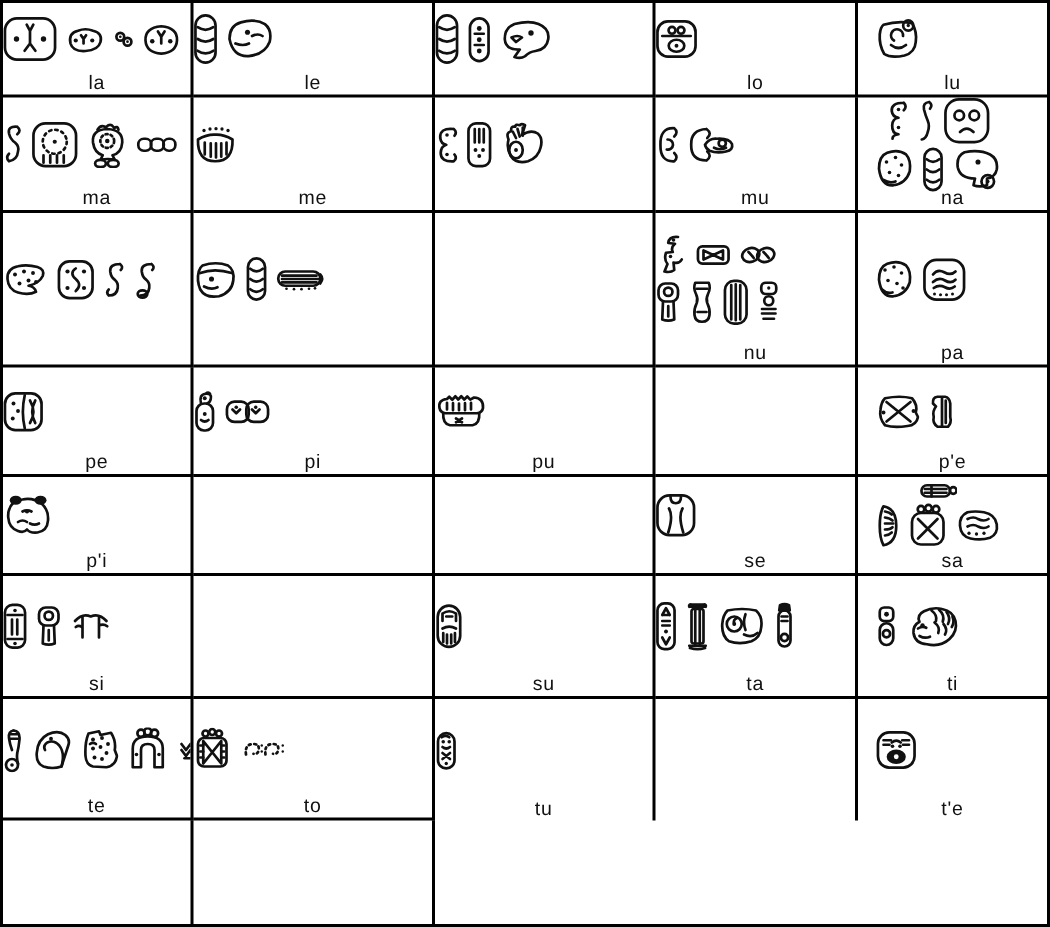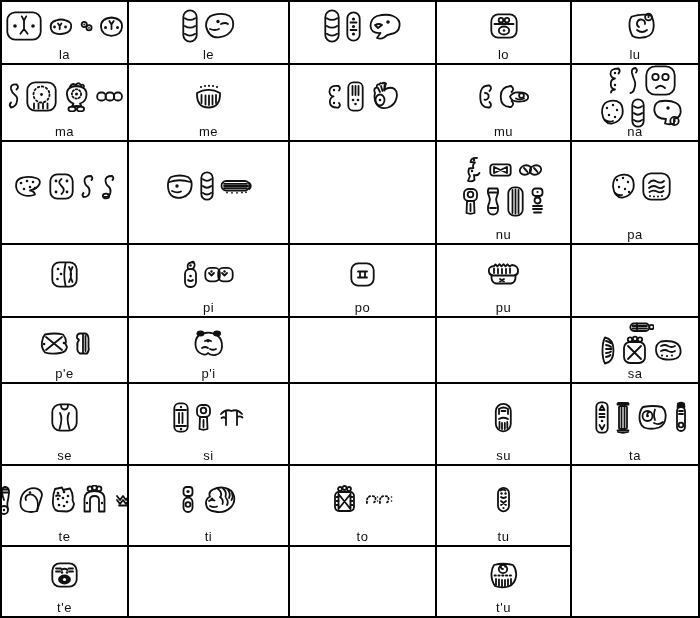--- a/index.html
+++ b/index.html
@@ -8,21 +8,21 @@
     width:700px;height:618px;box-sizing:border-box;background:#fff;
     border:2px solid var(--line);
     display:grid;
     grid-template-columns:127px 161px 147px 135px 126px;
     grid-template-rows:63px 77px 103px 73px 66px 82px 81px 69px;
   }
   .cell{
     position:relative;box-sizing:border-box;overflow:hidden;
     border-right:2px solid var(--line);
     border-bottom:2px solid var(--line);
-    display:flex;align-items:center;justify-content:center;
+    display:flex;align-items:center;
   }
   .cell:nth-child(5n){border-right:none;padding-left:12px;}
   .cell:nth-last-child(-n+5){border-bottom:none;text-decoration:underline;}
   .glyphs{display:flex;flex-direction:column;align-items:center;gap:2px;padding-bottom:13px;}
   .glyph-row{display:flex;align-items:center;gap:6px;}
   .glyph{display:inline-flex;color:var(--ink);}
   .label{
     position:absolute;left:0;right:0;bottom:2px;text-align:center;
     font-family:"Liberation Sans",sans-serif;font-size:13px;line-height:1;
     letter-spacing:.5px;color:var(--label);
@@ -483,20 +483,21 @@
               <rect x="1.3" y="1.3" width="24.4" height="24.4" rx="7"></rect>
               <path d="M14.5 2.5 Q12 13.5 14.5 24.5"></path>
               <circle cx="7" cy="8" r="1.3" fill="currentColor" stroke="none"></circle>
               <circle cx="10" cy="13" r="1.3" fill="currentColor" stroke="none"></circle>
               <circle cx="6.5" cy="18" r="1.3" fill="currentColor" stroke="none"></circle>
               <path d="M18 6 Q22.5 13.5 18 21 M21.5 6 Q17.5 13.5 21.5 21"></path>
             </svg>
           </span>
         </div>
       </div>
+      <div class="label">pe</div>
     </div>
     <div class="cell">
       <div class="glyphs">
         <div class="glyph-row">
           <span class="glyph">
             <svg width="15" height="29" viewBox="0 0 15 29" fill="none" stroke="currentColor" stroke-width="1.8" stroke-linecap="round" stroke-linejoin="round">
               <rect x="2" y="9" width="11" height="18" rx="5"></rect>
               <path d="M5 9 Q3.5 3 8 2.5 Q12.5 2 11.5 6 Q11 8.5 9 9 M8 2.5 Q10 1 11 2.5"></path>
               <circle cx="7.5" cy="5.5" r="1.3" fill="currentColor" stroke="none"></circle>
               <circle cx="7.5" cy="16" r="1.3" fill="currentColor" stroke="none"></circle>
@@ -508,33 +509,20 @@
               <rect x="1.3" y="1.8" width="14.5" height="13.5" rx="5"></rect>
               <rect x="14.2" y="1.8" width="14.5" height="13.5" rx="5"></rect>
               <path d="M5 7 L7.5 9.5 L10 7 M18 7 L20.5 9.5 L23 7"></path>
               <circle cx="7.5" cy="5.5" r="1.2" fill="currentColor" stroke="none"></circle>
               <circle cx="20.5" cy="5.5" r="1.2" fill="currentColor" stroke="none"></circle>
             </svg>
           </span>
         </div>
       </div>
       <div class="label">pi</div>
-    </div>
-    <div class="cell">
-      <div class="glyphs">
-        <div class="glyph-row">
-          <span class="glyph">
-            <svg width="25" height="25" viewBox="0 0 25 25" fill="none" stroke="currentColor" stroke-width="1.8" stroke-linecap="round" stroke-linejoin="round">
-              <rect x="1.3" y="1.3" width="22.4" height="22.4" rx="7"></rect>
-              <path d="M8 9.5 H17 M8 15.5 H17 M10 9.5 V15.5 M15 9.5 V15.5"></path>
-            </svg>
-          </span>
-        </div>
-      </div>
-      <div class="label">po</div>
     </div>
     <div class="cell">
       <div class="glyphs">
         <div class="glyph-row">
           <span class="glyph">
             <svg width="35" height="25" viewBox="0 0 35 25" fill="none" stroke="currentColor" stroke-width="1.8" stroke-linecap="round" stroke-linejoin="round">
               <path d="M3 10 Q2 4.5 8 4 L9.5 2.5 L11.5 4.5 L13.5 2.2 L15.5 4.3 L17.5 2.2 L19.5 4.3 L21.5 2.3 L23.5 4.4 L26 3 Q32.5 3.5 32 10 Q31.5 13 28 13.5 L7 13.5 Q3.5 13 3 10 Z"></path>
               <path d="M8 6.5 V11 M12 6.8 V11.5 M16 7 V11.5 M20 6.8 V11.5 M24 6.5 V11"></path>
               <path d="M5.5 13.5 Q5 20.5 10 21.5 L25 21.5 Q30 20.5 29.5 13.5"></path>
               <path d="M14 17 L18 19.5 M18 17 L14 19.5"></path>
@@ -582,20 +570,34 @@
         </div>
       </div>
       <div class="label">p'i</div>
     </div>
     <div class="cell"></div>
     <div class="cell"></div>
     <div class="cell">
       <div class="glyphs">
         <div class="glyph-row">
           <span class="glyph">
+            <svg width="27" height="29" viewBox="0 0 27 29" fill="none" stroke="currentColor" stroke-width="1.8" stroke-linecap="round" stroke-linejoin="round">
+              <rect x="1.3" y="1.3" width="24.4" height="26.4" rx="8"></rect>
+              <path d="M10 2 Q10 6.5 13.5 6.5 Q17 6.5 17 2"></path>
+              <path d="M9 10 Q12 15 8.5 26 M18 10 Q15 15 18.5 26"></path>
+            </svg>
+          </span>
+        </div>
+      </div>
+      <div class="label">se</div>
+    </div>
+    <div class="cell">
+      <div class="glyphs">
+        <div class="glyph-row">
+          <span class="glyph">
             <svg width="25" height="12" viewBox="0 0 25 12" fill="none" stroke="currentColor" stroke-width="1.8" stroke-linecap="round" stroke-linejoin="round">
               <rect x="1.3" y="2.5" width="19" height="7.5" rx="3.7"></rect>
               <path d="M3.5 5 H18 M3.5 7.5 H18 M8 2.5 V10"></path>
               <circle cx="22.5" cy="6" r="2.2"></circle>
             </svg>
           </span>
         </div>
         <div class="glyph-row">
           <span class="glyph">
             <svg width="16" height="31" viewBox="0 0 16 31" fill="none" stroke="currentColor" stroke-width="1.8" stroke-linecap="round" stroke-linejoin="round">
@@ -622,34 +624,20 @@
             </svg>
           </span>
         </div>
       </div>
       <div class="label">sa</div>
     </div>
     <div class="cell">
       <div class="glyphs">
         <div class="glyph-row">
           <span class="glyph">
-            <svg width="27" height="29" viewBox="0 0 27 29" fill="none" stroke="currentColor" stroke-width="1.8" stroke-linecap="round" stroke-linejoin="round">
-              <rect x="1.3" y="1.3" width="24.4" height="26.4" rx="8"></rect>
-              <path d="M10 2 Q10 6.5 13.5 6.5 Q17 6.5 17 2"></path>
-              <path d="M9 10 Q12 15 8.5 26 M18 10 Q15 15 18.5 26"></path>
-            </svg>
-          </span>
-        </div>
-      </div>
-      <div class="label">se</div>
-    </div>
-    <div class="cell">
-      <div class="glyphs">
-        <div class="glyph-row">
-          <span class="glyph">
             <svg width="16" height="31" viewBox="0 0 16 31" fill="none" stroke="currentColor" stroke-width="1.8" stroke-linecap="round" stroke-linejoin="round">
               <rect x="1.3" y="1.3" width="13.4" height="28.4" rx="5"></rect>
               <path d="M3 8 H13 M3 24 H13 M6 11 V21 M9.5 11 V21"></path>
               <circle cx="8" cy="5" r="1.2" fill="currentColor" stroke="none"></circle>
               <circle cx="8" cy="27" r="1.2" fill="currentColor" stroke="none"></circle>
             </svg>
           </span>
           <span class="glyph">
             <svg width="17" height="29" viewBox="0 0 17 29" fill="none" stroke="currentColor" stroke-width="1.8" stroke-linecap="round" stroke-linejoin="round">
               <rect x="2" y="2" width="13" height="12" rx="4.5"></rect>
@@ -712,20 +700,44 @@
             <svg width="14" height="33" viewBox="0 0 14 33" fill="none" stroke="currentColor" stroke-width="1.8" stroke-linecap="round" stroke-linejoin="round">
               <rect x="3" y="6" width="8" height="24" rx="4"></rect>
               <path d="M4 2.5 Q7 1 10 2.5 L10.5 6 L3.5 6 Z" fill="currentColor"></path>
               <path d="M5 10 h4 M5 13 h4"></path>
               <circle cx="7" cy="24" r="2.4"></circle>
             </svg>
           </span>
         </div>
       </div>
       <div class="label">ta</div>
+    </div>
+    <div class="cell">
+      <div class="glyphs">
+        <div class="glyph-row">
+          <span class="glyph">
+            <svg width="14" height="29" viewBox="0 0 14 29" fill="none" stroke="currentColor" stroke-width="1.8" stroke-linecap="round" stroke-linejoin="round">
+              <rect x="2.5" y="2" width="9" height="9" rx="3"></rect>
+              <circle cx="7" cy="6.5" r="1.6" fill="currentColor" stroke="none"></circle>
+              <rect x="2.5" y="12.5" width="9" height="14.5" rx="4.5"></rect>
+              <circle cx="7" cy="19.5" r="2.4"></circle>
+            </svg>
+          </span>
+          <span class="glyph">
+            <svg width="36" height="31" viewBox="0 0 36 31" fill="none" stroke="currentColor" stroke-width="1.8" stroke-linecap="round" stroke-linejoin="round">
+              <path d="M14 27.5 Q6 27 5 20 Q4.5 15 9 12.5 Q7 8 12 5.5 Q18 2.5 24 4 Q31.5 5.5 33 12 Q34.5 19 29 24 Q23 29.5 14 27.5 Z"></path>
+              <path d="M17 5 Q21 8 20 12 M22 4.5 Q26 8 24.5 12.5 M27 6 Q30 10 28 14 M31 9 Q32.5 13 30.5 16 M19 13 Q23 16 21.5 20 M25 14 Q28 17.5 26 21"></path>
+              <path d="M8 17 q3 -2 5.5 -0.5"></path>
+              <circle cx="11" cy="15" r="1.5" fill="currentColor" stroke="none"></circle>
+              <path d="M9 22 q3.5 2 7 0.5"></path>
+            </svg>
+          </span>
+        </div>
+      </div>
+      <div class="label">ti</div>
     </div>
     <div class="cell">
       <div class="glyphs">
         <div class="glyph-row">
           <span class="glyph">
             <svg width="14" height="31" viewBox="0 0 14 31" fill="none" stroke="currentColor" stroke-width="1.8" stroke-linecap="round" stroke-linejoin="round">
               <path d="M7 3 Q11.5 3.5 11 9 Q10.5 14 9.5 18 Q9 22 10 25"></path>
               <path d="M7 3 Q3.5 3.5 4 8 Q4.5 12 6 16"></path>
               <path d="M5 5.5 h5 M4.8 8.5 h5"></path>
               <circle cx="6" cy="26" r="4"></circle>
@@ -771,44 +783,20 @@
             </svg>
           </span>
         </div>
       </div>
       <div class="label">te</div>
     </div>
     <div class="cell">
       <div class="glyphs">
         <div class="glyph-row">
           <span class="glyph">
-            <svg width="14" height="29" viewBox="0 0 14 29" fill="none" stroke="currentColor" stroke-width="1.8" stroke-linecap="round" stroke-linejoin="round">
-              <rect x="2.5" y="2" width="9" height="9" rx="3"></rect>
-              <circle cx="7" cy="6.5" r="1.6" fill="currentColor" stroke="none"></circle>
-              <rect x="2.5" y="12.5" width="9" height="14.5" rx="4.5"></rect>
-              <circle cx="7" cy="19.5" r="2.4"></circle>
-            </svg>
-          </span>
-          <span class="glyph">
-            <svg width="36" height="31" viewBox="0 0 36 31" fill="none" stroke="currentColor" stroke-width="1.8" stroke-linecap="round" stroke-linejoin="round">
-              <path d="M14 27.5 Q6 27 5 20 Q4.5 15 9 12.5 Q7 8 12 5.5 Q18 2.5 24 4 Q31.5 5.5 33 12 Q34.5 19 29 24 Q23 29.5 14 27.5 Z"></path>
-              <path d="M17 5 Q21 8 20 12 M22 4.5 Q26 8 24.5 12.5 M27 6 Q30 10 28 14 M31 9 Q32.5 13 30.5 16 M19 13 Q23 16 21.5 20 M25 14 Q28 17.5 26 21"></path>
-              <path d="M8 17 q3 -2 5.5 -0.5"></path>
-              <circle cx="11" cy="15" r="1.5" fill="currentColor" stroke="none"></circle>
-              <path d="M9 22 q3.5 2 7 0.5"></path>
-            </svg>
-          </span>
-        </div>
-      </div>
-      <div class="label">ti</div>
-    </div>
-    <div class="cell">
-      <div class="glyphs">
-        <div class="glyph-row">
-          <span class="glyph">
             <svg width="25" height="29" viewBox="0 0 25 29" fill="none" stroke="currentColor" stroke-width="1.8" stroke-linecap="round" stroke-linejoin="round">
               <rect x="3" y="7" width="19" height="19" rx="4"></rect>
               <circle cx="8" cy="4" r="2"></circle>
               <circle cx="12.5" cy="3" r="2"></circle>
               <circle cx="17" cy="4" r="2"></circle>
               <path d="M6.5 9 V24 M18.5 9 V24 M6.5 9 L18.5 24 M18.5 9 L6.5 24"></path>
               <path d="M4.5 12 h2 M4.5 16 h2 M4.5 20 h2 M18.5 12 h2 M18.5 16 h2 M18.5 20 h2"></path>
             </svg>
           </span>
           <span class="glyph">
@@ -857,29 +845,13 @@
               <ellipse cx="13.5" cy="17.5" rx="5.5" ry="4" fill="currentColor"></ellipse>
               <circle cx="13.5" cy="17.5" r="1.6" fill="#ffffff" stroke="none"></circle>
             </svg>
           </span>
         </div>
       </div>
       <div class="label">t'e</div>
     </div>
     <div class="cell"></div>
     <div class="cell"></div>
-    <div class="cell">
-      <div class="glyphs">
-        <div class="glyph-row">
-          <span class="glyph">
-            <svg width="29" height="29" viewBox="0 0 29 29" fill="none" stroke="currentColor" stroke-width="1.8" stroke-linecap="round" stroke-linejoin="round">
-              <path d="M5 4 Q14.5 1.5 24 4 Q28 9 27 15.5 Q26 23 19.5 25.5 Q12 27.5 6 25 Q2 19 2.5 12 Q3 7 5 4 Z"></path>
-              <circle cx="14" cy="8" r="4.2"></circle>
-              <path d="M14 8 a2.2 2.2 0 1 1 2.2 -2.2"></path>
-              <path d="M5.5 14.5 H24" stroke-dasharray="1.4 2.4"></path>
-              <path d="M7 18 V24 M10 18.5 V25 M13 19 V25.5 M16 19 V25.5 M19 18.5 V25 M22 18 V24"></path>
-            </svg>
-          </span>
-        </div>
-      </div>
-      <div class="label">t'u</div>
-    </div>
   </div>
 
 </body></html>

